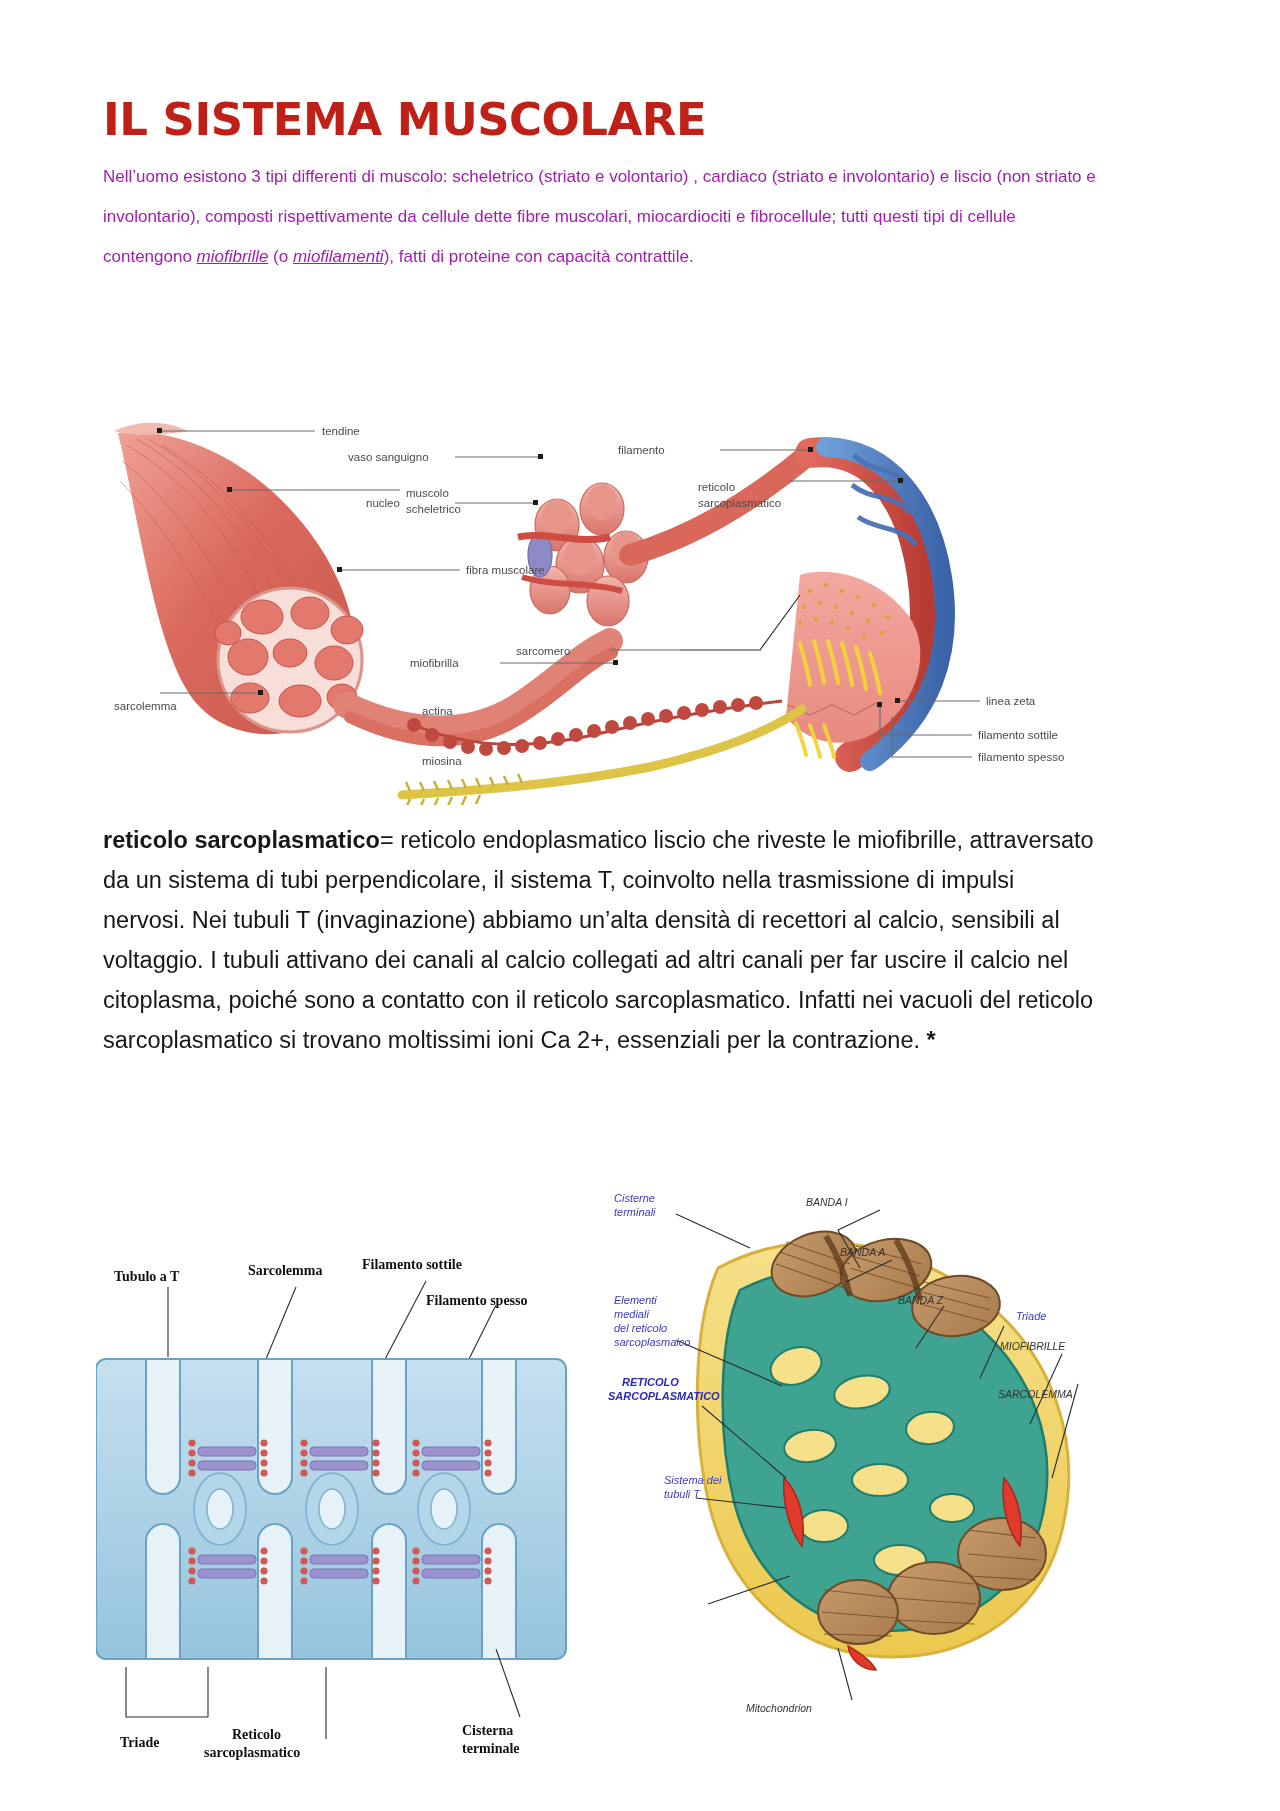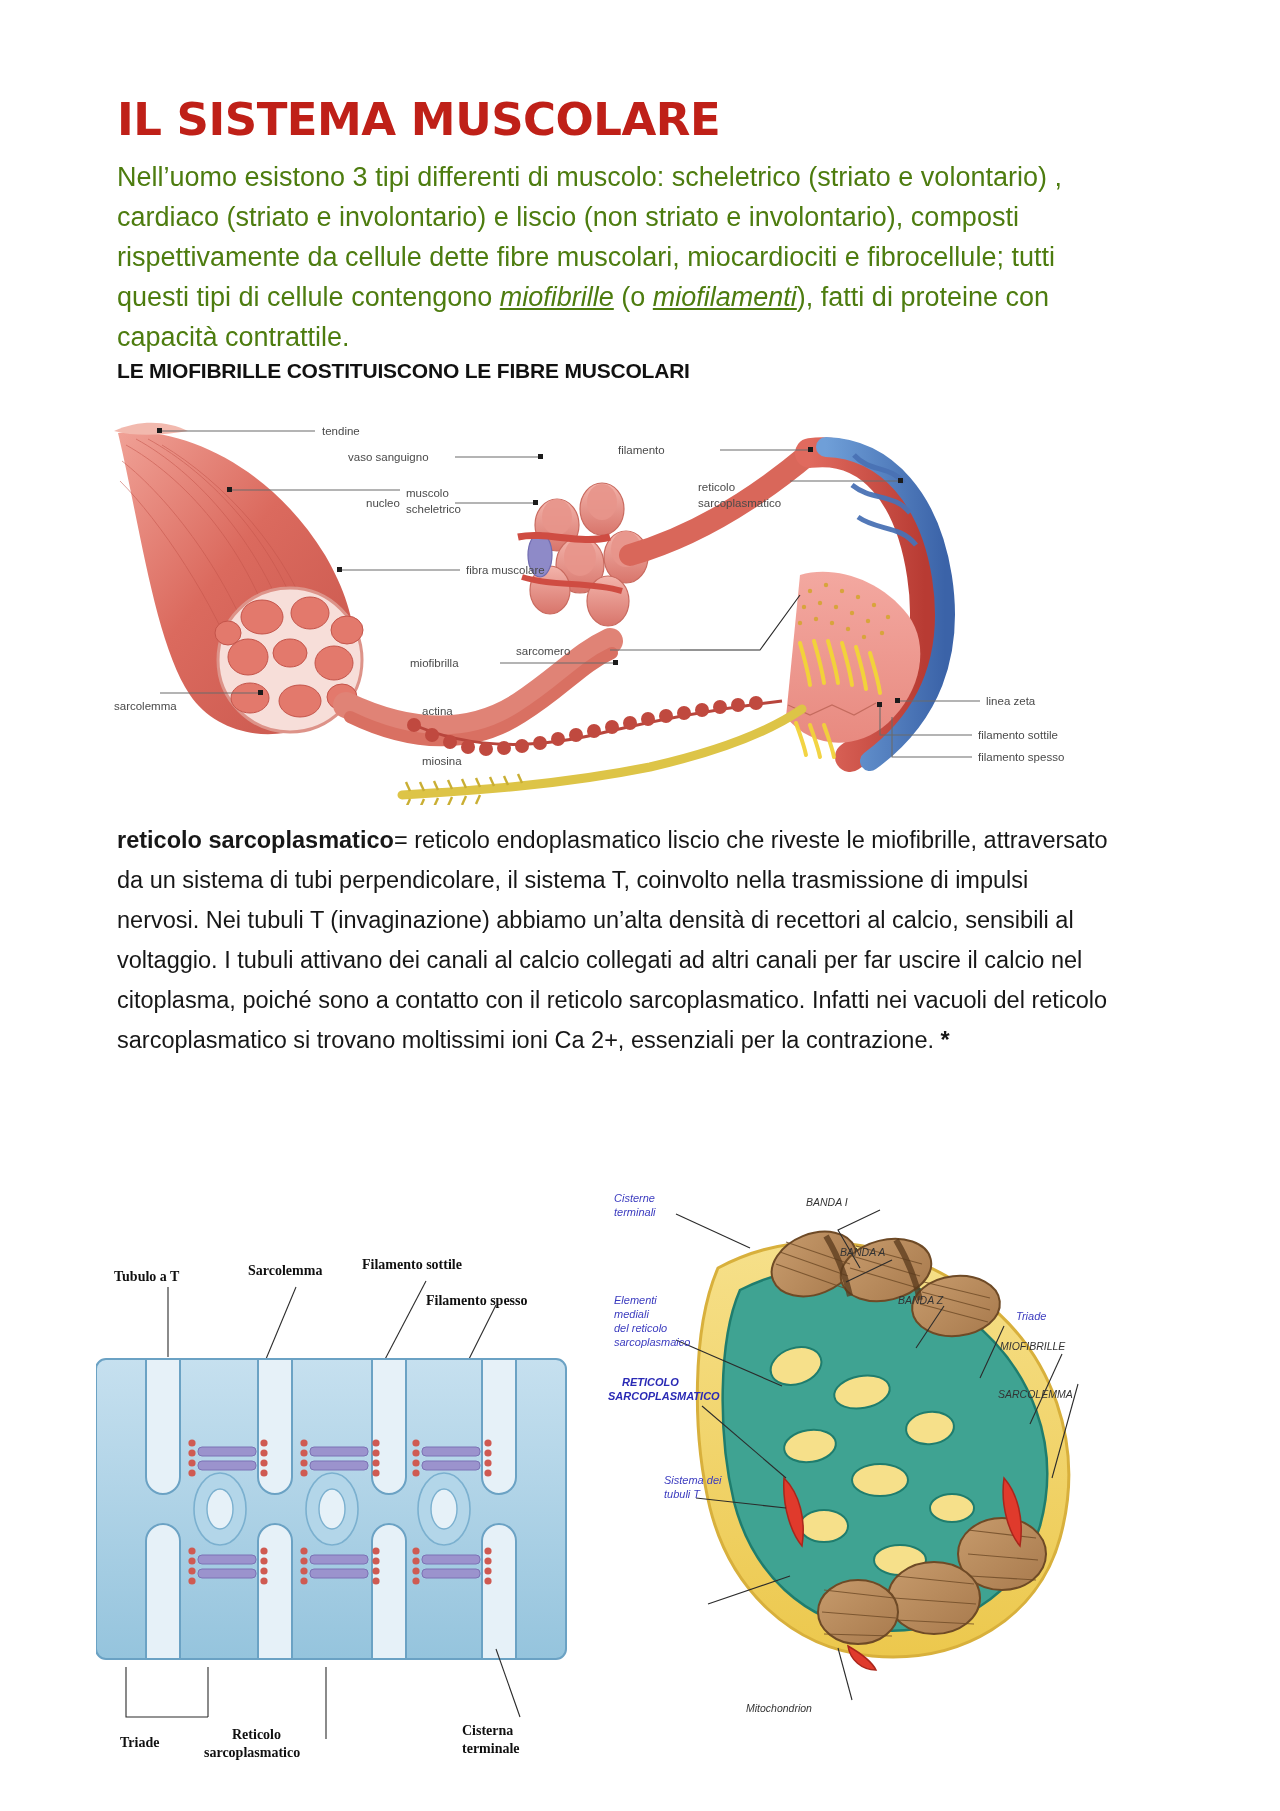--- a/index.html
+++ b/index.html
@@ -5,36 +5,36 @@
   * { box-sizing: border-box; }
   html, body { margin:0; padding:0; }
   body {
     width:1280px; height:1811px;
     background:#ffffff;
     font-family:"Liberation Sans", sans-serif;
     color:#1a1a1a;
     overflow:hidden;
   }
   .page { position:relative; width:1280px; height:1811px; padding:0; }
-  .content { position:absolute; left:103px; top:96px; width:1000px;margin-left:14px; }
+  .content { position:absolute; left:103px; top:96px; width:1000px; }
 
   h1.title {
     font-family:"DejaVu Sans", sans-serif;
     font-size:45px;
     font-weight:bold;
     color:#bf2018;
     letter-spacing:-0.5px;
     margin:0 0 14px 0;
     line-height:1.05;
   }
   p.body {
-    font-size:27px;
+    font-size:17px;
     line-height:40px;
     margin:0;
-    color:#4d7c0f;
+    color:#a21caf;
     font-weight:normal;
   }
   p.body .u { text-decoration:underline; font-style:italic; }
   .bold-head {
     font-size:21px;
     font-weight:bold;
     margin:2px 0 0 0;
     letter-spacing:-0.2px;
     color:#111;
   }
@@ -61,21 +61,20 @@
 <body>
 
 <div class="page">
 
   <div class="content">
 
     <h1 class="title">IL SISTEMA MUSCOLARE</h1>
 
     <p class="body"><span>Nell’uomo esistono 3 tipi differenti di muscolo: scheletrico (striato e volontario) , cardiaco (striato e involontario) e liscio (non striato e involontario), composti rispettivamente da cellule dette fibre muscolari, miocardiociti e fibrocellule; tutti questi tipi di cellule contengono </span><span class="u">miofibrille</span><span> (o </span><span class="u">miofilamenti</span><span>), fatti di proteine con capacità contrattile.</span></p>
 
-    <p class="bold-head">LE MIOFIBRILLE COSTITUISCONO LE FIBRE MUSCOLARI</p>
   </div>
 
   <div class="fig1">
     <svg width="1000" height="400" viewBox="0 0 1000 400" xmlns="http://www.w3.org/2000/svg">
       <defs>
         <linearGradient id="mus" x1="0" y1="0" x2="1" y2="1">
           <stop offset="0%" stop-color="#f0a196"></stop>
           <stop offset="45%" stop-color="#db6a5e"></stop>
           <stop offset="100%" stop-color="#c8564c"></stop>
         </linearGradient>

